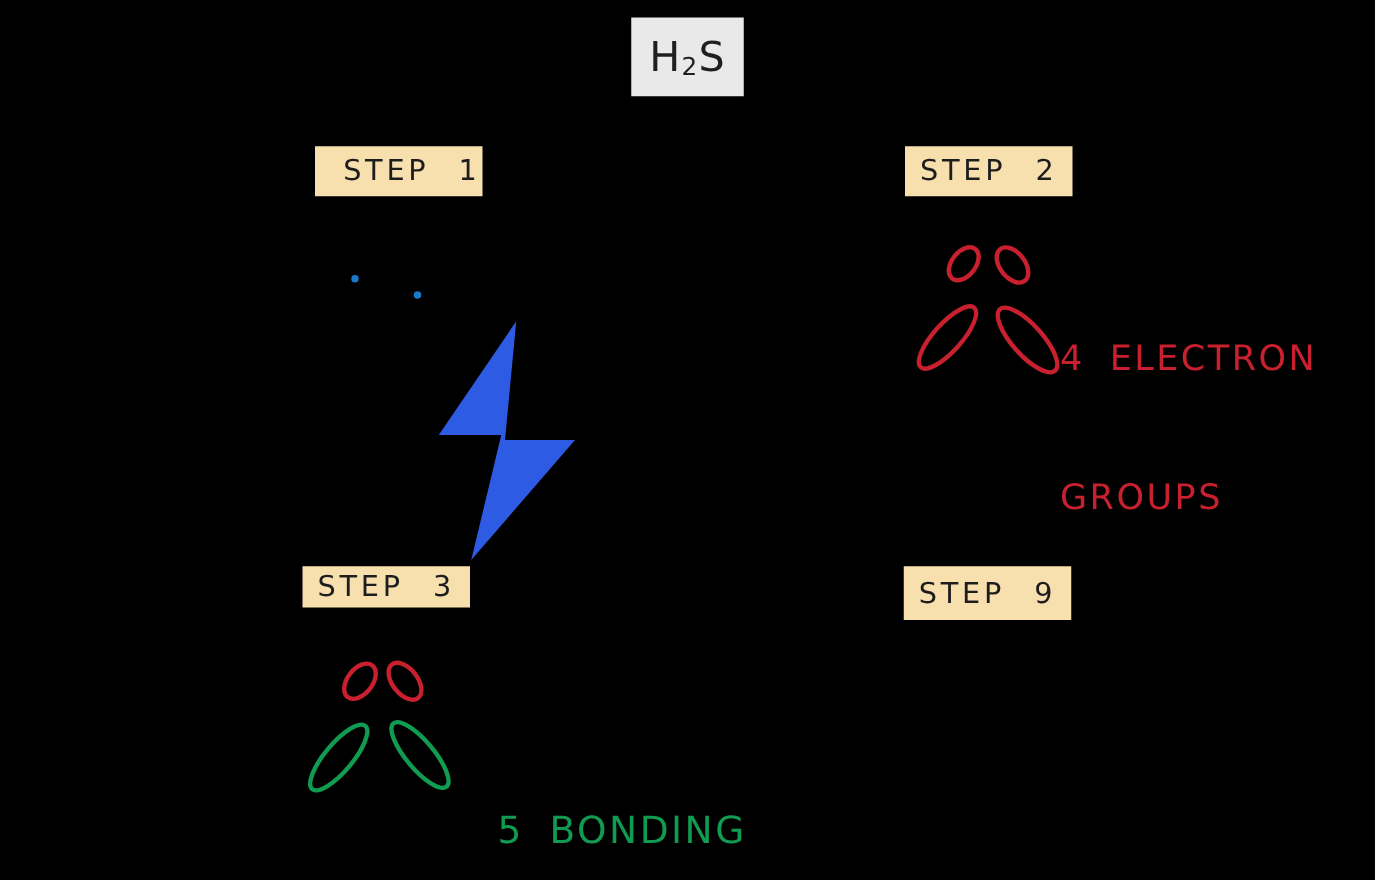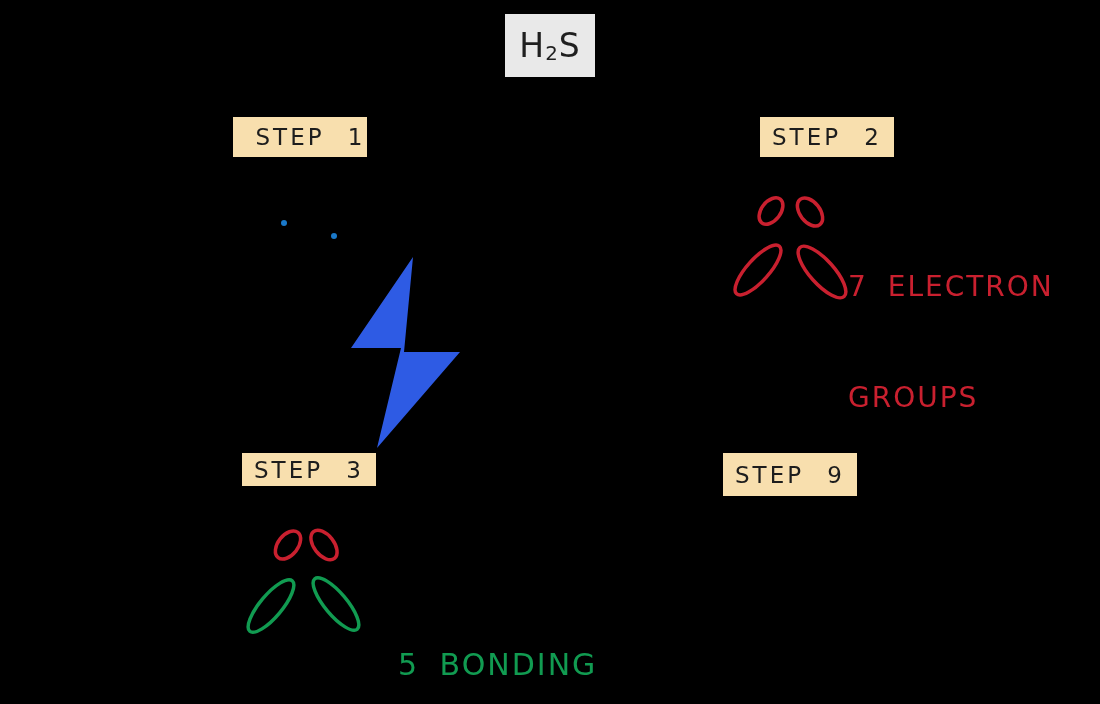--- a/index.html
+++ b/index.html
@@ -17,22 +17,22 @@
     background:var(--formula-bg);color:#1f1f1f;
     display:flex;align-items:center;justify-content:center;
     font-size:33px;letter-spacing:1px;
   }
   .formula-box sub{font-size:0.60em;vertical-align:baseline;position:relative;top:8px;}
   .step-box{
     position:absolute;width:134px;height:40px;background:var(--step-bg);
     color:var(--dark);display:flex;align-items:center;justify-content:center;
     font-size:23px;letter-spacing:3px;word-spacing:13px;white-space:pre;
   }
-  #step1{left:233px;top:117px;padding-left:21px;}
-  #step2{left:724px;top:117px;margin-left:36px;}
+  #step1{left:252px;top:117px;padding-left:21px;}
+  #step2{left:724px;top:117px;}
   #step3{left:242px;top:453px;height:33px;}
   #step4{left:723px;top:453px;height:43px;}
   .overlay-svg{position:absolute;left:0;top:0;width:1100px;height:704px;}
   .dot{fill:var(--dot-blue);}
   .bolt{fill:var(--bolt-blue);}
   .red-stroke ellipse{fill:none;stroke:var(--red);stroke-width:3.5px;}
   .green-stroke ellipse{fill:none;stroke:var(--green);stroke-width:3.5px;}
   .annotation{position:absolute;white-space:pre;letter-spacing:2px;word-spacing:9px;}
   #electron-groups-label{left:848px;top:194px;font-size:28px;line-height:37px;color:var(--red);}
   #lone-pairs-label{left:360px;top:527px;font-size:31px;line-height:34px;color:var(--red);}
@@ -72,21 +72,21 @@
       <ellipse cx="324" cy="545" rx="10" ry="17" transform="rotate(-38 324 545)"></ellipse>
     </g>
 
     <g class="green-stroke">
       <ellipse cx="271" cy="606" rx="11" ry="33" transform="rotate(40 271 606)"></ellipse>
       <ellipse cx="336" cy="604" rx="11" ry="33" transform="rotate(-40 336 604)"></ellipse>
     </g>
   </svg>
 
   <div class="annotation" id="electron-groups-label">
-    <div>7 ELECTRON</div>
+    <div>4 ELECTRON</div>
     <div>GROUPS</div>
   </div>
 
 
   <div class="annotation" id="bonding-groups-label">
     <div>5 BONDING</div>
     
   </div>
 
 </div>

